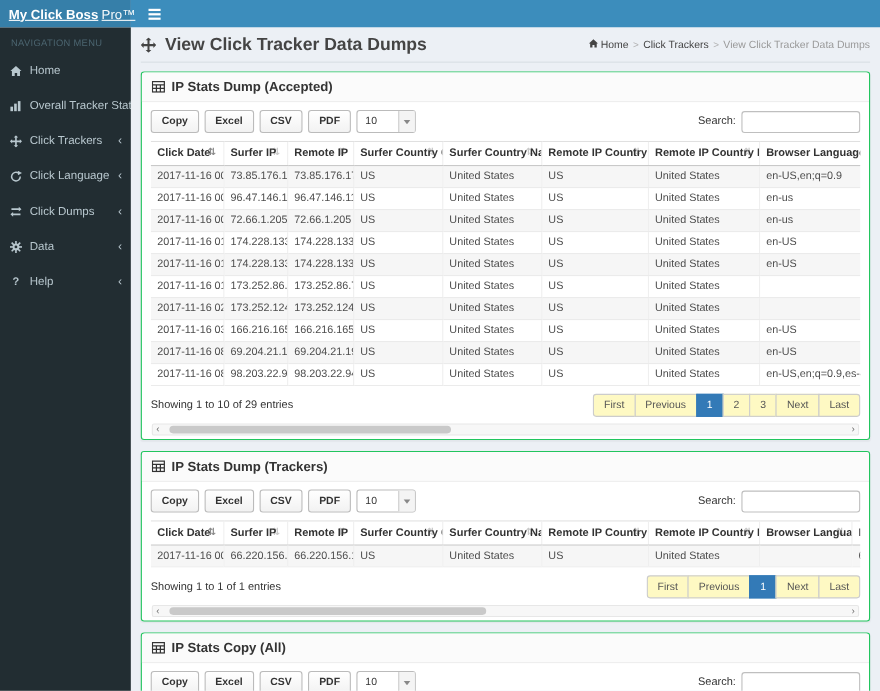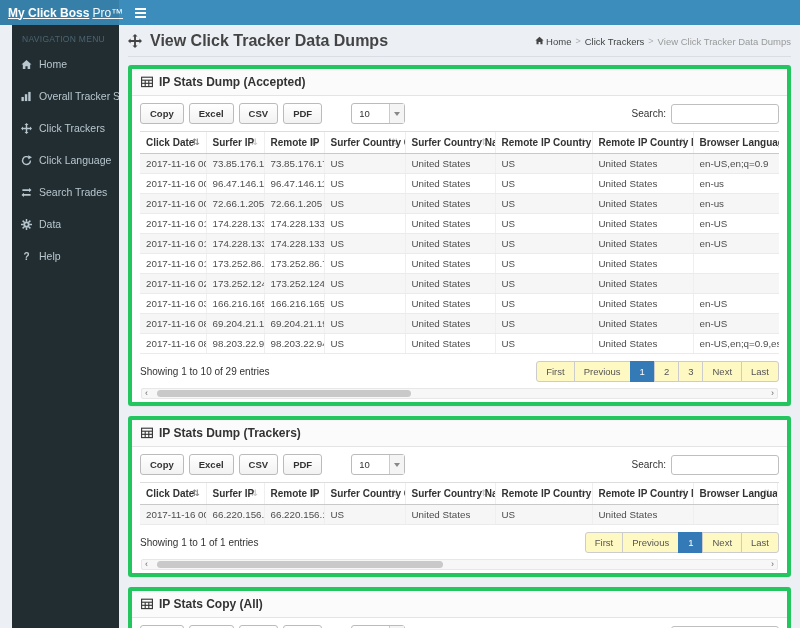--- a/index.html
+++ b/index.html
@@ -9,46 +9,46 @@
   
   .topbar { display:flex; height:25px; }
   .logo { width:119px; background:#367fa9; color:#fff; font-size:12px; display:flex; align-items:center; padding-left:8px; white-space:nowrap;text-decoration:underline; }
   .logo .b { font-weight:bold; }
   .logo .l { font-weight:normal; margin-left:3px; opacity:.95; }
   .navbar { flex:1; background:#3c8dbc; display:flex; align-items:center; }
   .hamburger { margin-left:10px; width:22px; height:18px; display:flex; flex-direction:column; justify-content:center; gap:2px; cursor:pointer; }
   .hamburger span { display:block; width:11px; height:2px; background:#fff; margin:0 auto; }
 
   
-  .sidebar { position:absolute; top:25px; left:12px; bottom:0; width:119px; background:#222d32; }
+  .sidebar { position:absolute; top:25px; left:0; bottom:0; width:119px; background:#222d32; }
   .nav-header { font-size:8.5px; color:#4b646f; padding:9px 10px 4px 10px; letter-spacing:.3px; }
   .nav-item { display:flex; align-items:center; gap:6px; padding:10px 8px; font-size:10.5px; color:#b8c7ce; cursor:pointer; white-space:nowrap; }
   .nav-item .nicon { width:13px; min-width:13px; text-align:center; color:#b8c7ce; display:inline-flex; justify-content:center; }
   .nav-item .nicon svg { display:block; }
   .nav-item .chev { margin-left:auto; font-size:11px; color:#b8c7ce; line-height:8px; }
   .q-glyph { font-weight:bold; font-size:10px; }
 
   
   .content { position:absolute; left:119px; top:25px; right:0; bottom:0; background:#ecf0f5; overflow:hidden; }
   .content-header { display:flex; justify-content:space-between; align-items:center; margin:0 9px; padding:7px 0 6px 0; border-bottom:1px solid #d9dee4; }
   .content-header h1 { font-size:16px; font-weight:600; color:#444; display:flex; align-items:center; gap:8px; }
   .title-icon { color:#444; display:inline-flex; }
   .breadcrumb { font-size:9.5px; color:#444; display:flex; align-items:center; gap:4px; }
   .breadcrumb .bc-home { display:inline-flex; margin-right:2px; color:#444; }
   .breadcrumb .sep { color:#b0b0b0; font-size:9px; }
   .breadcrumb .crumb { color:#444; cursor:pointer; }
   .breadcrumb .crumb.current { color:#999; cursor:default; }
 
   
-  .panel { margin:8px 9px 10px 9px; background:#fff; border:4px solid #22c55e; border-radius:3px; box-shadow:0 1px 1px rgba(0,0,0,.04); }
+  .panel { margin:8px 9px 10px 9px; background:#fff; border:1px solid #22c55e; border-radius:3px; box-shadow:0 1px 1px rgba(0,0,0,.04); }
   .panel-heading { padding:6px 9px; background:#fbfbfb; border-bottom:1px solid #e4e4e4; border-radius:3px 3px 0 0; font-size:12px; font-weight:bold; color:#333; display:flex; align-items:center; gap:6px; }
   .p-icon { color:#333; display:inline-flex; }
   .panel-body { padding:7px 8px 0 8px; }
 
-  .dt-toolbar { display:flex; align-items:center; margin-bottom:7px;gap:24px; }
+  .dt-toolbar { display:flex; align-items:center; margin-bottom:7px; }
   .btn { font-family:inherit; font-size:9.5px; font-weight:bold; color:#333; background:linear-gradient(#ffffff,#f2f2f2); border:1px solid #bbb; border-radius:3px; padding:4px 9px; margin-right:5px; cursor:pointer; }
   .dt-length { width:54px; height:21px; border:1px solid #bbb; border-radius:3px; display:flex; align-items:center; font-size:9.5px; color:#333; background:#fff; cursor:pointer; }
   .dt-length .val { flex:1; padding-left:7px; }
   .dt-length .arrow-box { width:15px; align-self:stretch; border-left:1px solid #ccc; background:#f4f4f4; display:flex; align-items:center; justify-content:center; }
   .dt-length .arrow-box i { width:0; height:0; border-left:3px solid transparent; border-right:3px solid transparent; border-top:4px solid #888; }
   .dt-search { margin-left:auto; display:flex; align-items:center; font-size:10px; color:#333; }
   .dt-search input { width:108px; height:20px; border:1px solid #bfbfbf; border-radius:3px; margin-left:5px; font-family:inherit; font-size:10px; padding:0 4px; outline:none; }
 
   .dt-scrollwrap { overflow:hidden; width:100%; }
   table.dtable { border-collapse:collapse; table-layout:fixed; font-size:9.8px; color:#4d4d4d; }
@@ -130,21 +130,21 @@
         </span>
         <span>Click Language</span>
         <span class="chev">‹</span>
       </div>
       <div class="nav-item">
         <span class="nicon">
           <svg width="11" height="11" viewBox="0 0 12 12" fill="currentColor">
             <path d="M11.5 3.4 L8.8 1 V2.5 H1.5 V4.3 H8.8 V5.8 Z M0.5 8.6 L3.2 6.2 V7.7 H10.5 V9.5 H3.2 V11 Z"></path>
           </svg>
         </span>
-        <span>Search Trades</span>
+        <span>Click Dumps</span>
         <span class="chev">‹</span>
       </div>
       <div class="nav-item">
         <span class="nicon">
           <svg width="11" height="11" viewBox="0 0 12 12" fill="currentColor">
             <g>
               <rect x="5.2" y="0" width="1.6" height="3"></rect>
               <rect x="5.2" y="0" width="1.6" height="3" transform="rotate(45 6 6)"></rect>
               <rect x="5.2" y="0" width="1.6" height="3" transform="rotate(90 6 6)"></rect>
               <rect x="5.2" y="0" width="1.6" height="3" transform="rotate(135 6 6)"></rect>

